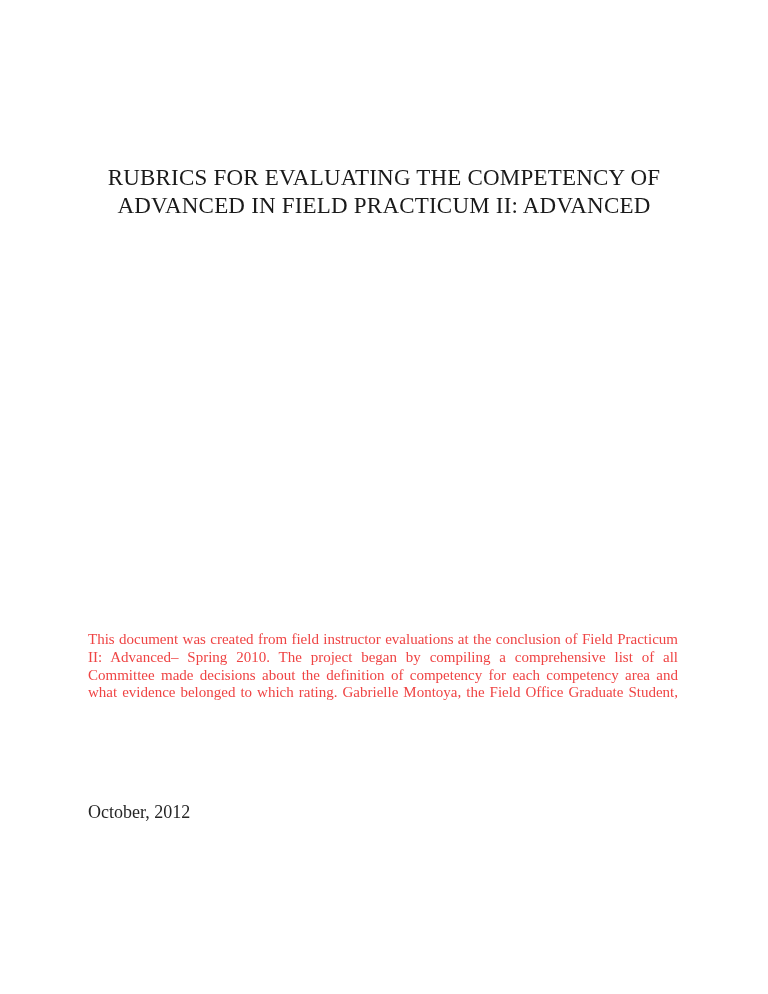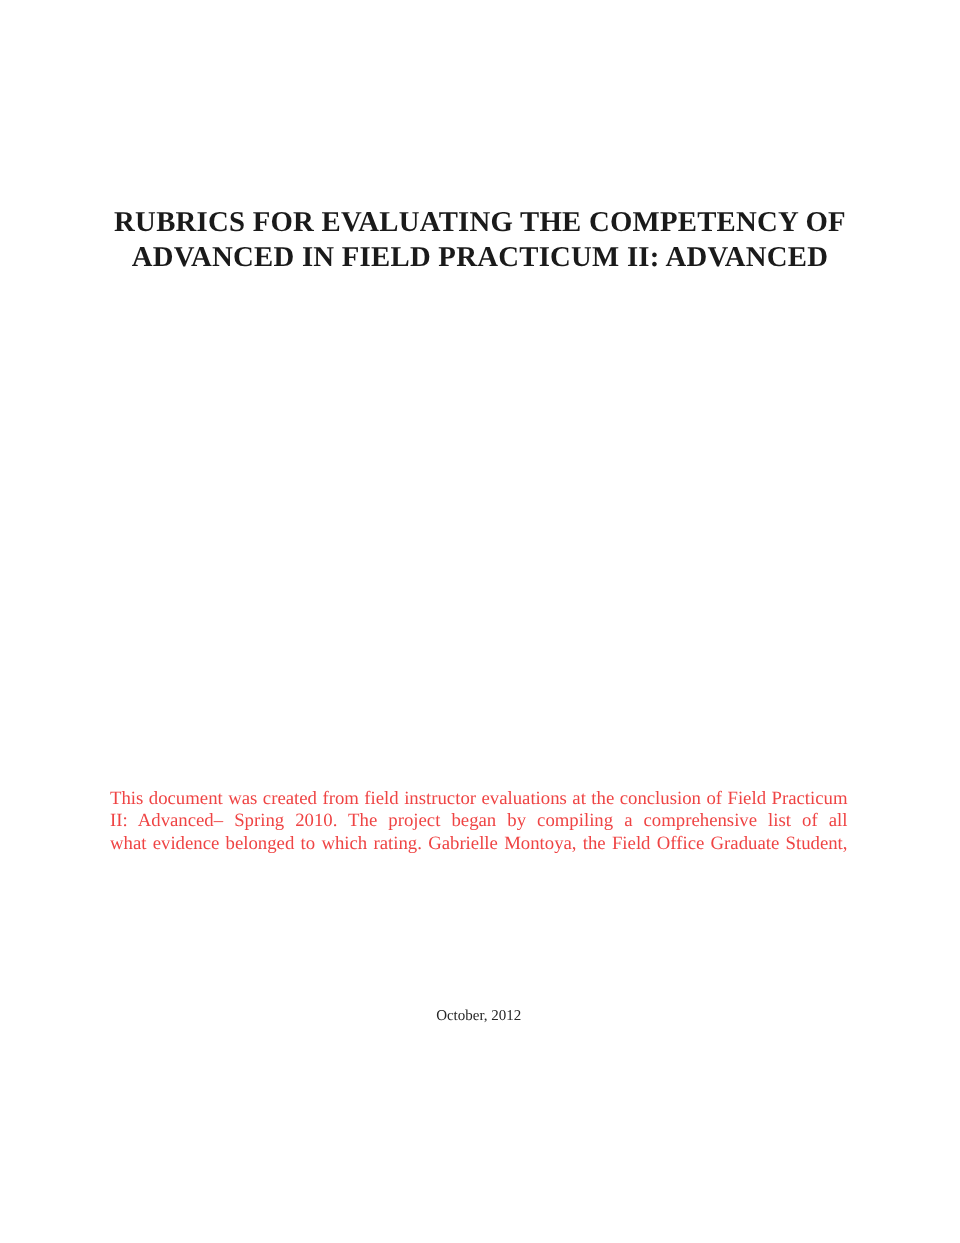--- a/index.html
+++ b/index.html
@@ -16,21 +16,21 @@
     overflow: hidden;
   }
   .doc-title {
     position: absolute;
     top: 164px;
     left: 88px;
     width: 592px;
     margin: 0;
     font-size: 23px;
     line-height: 28px;
-    font-weight: bold;
+    font-weight: normal;
     text-align: center;
     color: #1a1a1a;
     letter-spacing: 0.2px;
   }
   .intro {
     position: absolute;
     top: 631px;
     left: 88px;
     width: 590px;
     font-size: 15px;
@@ -43,37 +43,37 @@
   .pline.just {
     text-align: justify;
     text-align-last: justify;
     word-spacing: -0.6px;
   }
   .pub-date {
     position: absolute;
     top: 803px;
     left: 88px;
     width: 590px;
-    text-align: center;
-    font-size: 12px;
+    font-size: 18px;
     line-height: 18px;
     color: #262626;
   }
 </style>
 </head>
 <body>
 
 <div class="page">
 
   <h1 class="doc-title">
     <div>RUBRICS FOR EVALUATING THE COMPETENCY OF</div>
     <div>ADVANCED IN FIELD PRACTICUM II: ADVANCED</div>
   </h1>
 
   <div class="intro">
     <div class="pline just">This document was created from field instructor evaluations at the conclusion of Field Practicum</div>
     <div class="pline just">II: Advanced– Spring 2010.  The project began by compiling a comprehensive list of all</div>
+    <div class="pline just">Committee made decisions about the definition of competency for each competency area and</div>
     <div class="pline just">what evidence belonged to which rating.  Gabrielle Montoya, the Field Office Graduate Student,</div>
   </div>
 
   <div class="pub-date">October, 2012</div>
 
 </div>
 
 </body></html>

